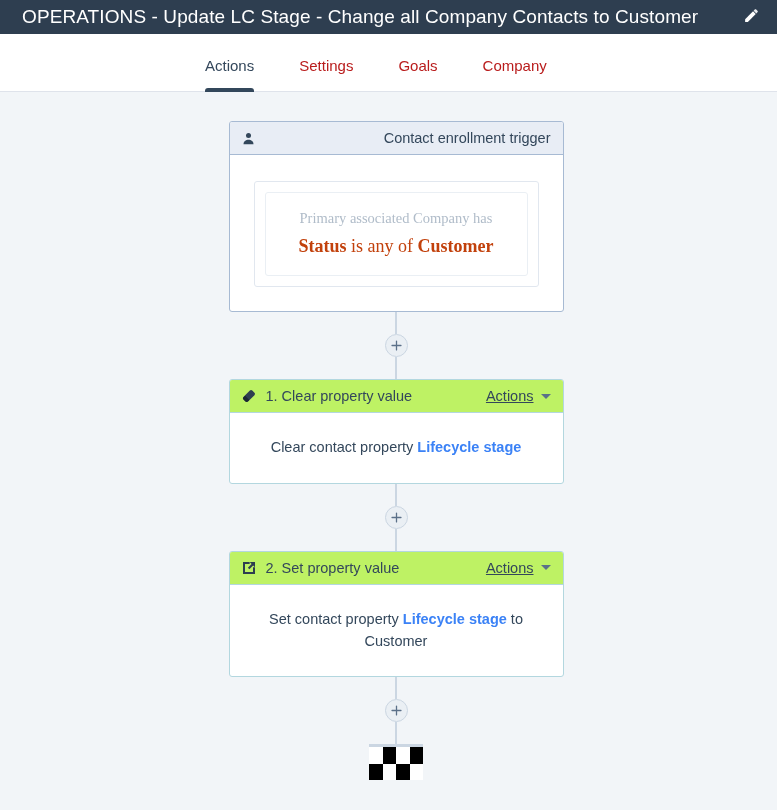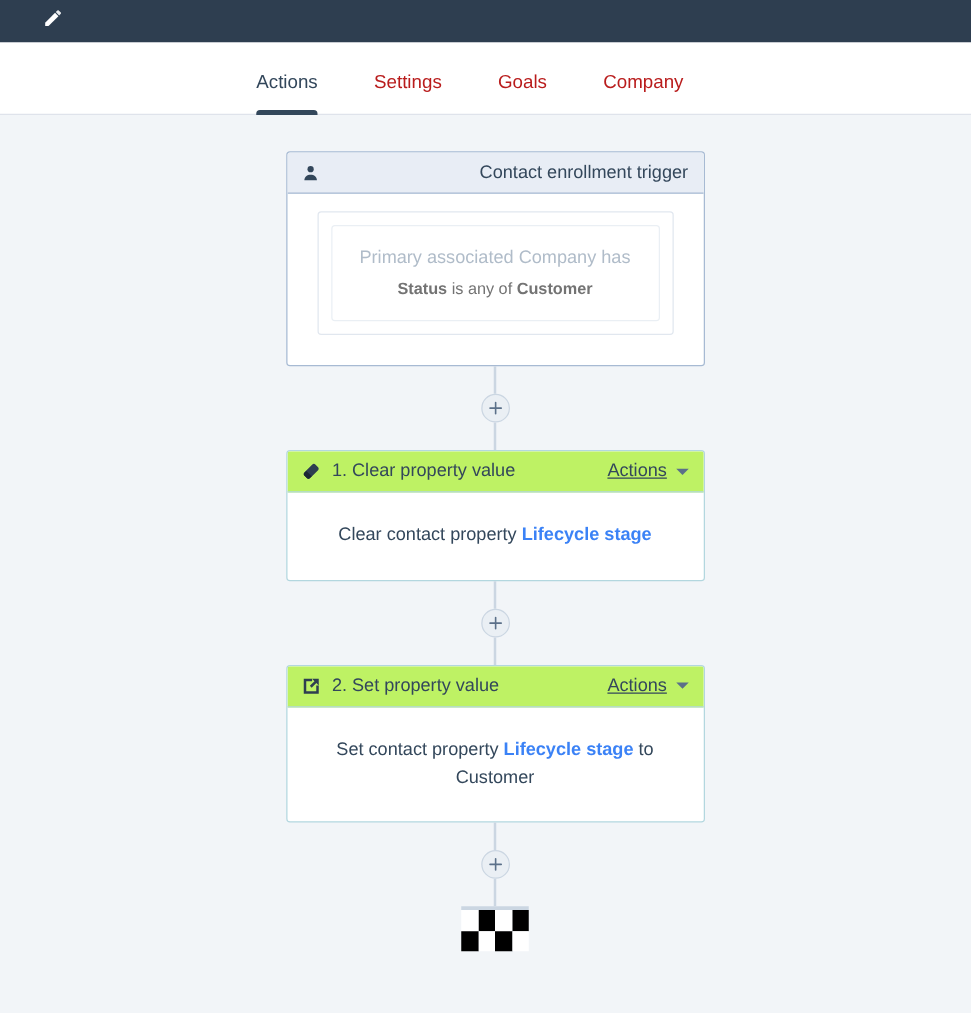--- a/index.html
+++ b/index.html
@@ -160,40 +160,40 @@
     text-decoration: underline;
   }
   .caret {
     width: 0; height: 0;
     border-left: 5px solid transparent;
     border-right: 5px solid transparent;
     border-top: 5px solid #5b7089;
   }
 
   
-  .trigger-body { padding: 14px 24px 24px 24px; }
+  .trigger-body { padding: 26px 24px 24px 24px; font-family: Liberation Serif, serif; }
   .filter-outer {
     border: 1px solid #e1e7ef;
     border-radius: 3px;
     padding: 10px;
   }
   .filter-inner {
     border: 1px solid #eaeff4;
     border-radius: 3px;
     padding: 17px 10px 18px 10px;
     text-align: center;
   }
   .filter-prefix {
     font-size: 14.5px;
     color: #b0bcc9;
     margin-bottom: 9px;
   }
   .filter-rule {
-    font-size: 13px;
-    color: #737373;
+    font-size: 18px;
+    color: #c2410c;
   }
   .filter-rule b { font-weight: 700; }
   .filter-rule .op { font-weight: 400; }
 
   
   .action-body {
     padding: 24px 22px;
     text-align: center;
     font-size: 14.5px;
     color: #33475b;
@@ -220,20 +220,21 @@
     border-top: 3px solid #cbd6e2;
   }
   .flag i { display: block; }
   .flag i.w { background: #ffffff; }
   .flag i.b { background: #000000; }
 </style>
 </head>
 <body>
 
 <div class="app-header">
+  <div class="app-title">OPERATIONS - Update LC Stage - Change all Company Contacts to Customer</div>
   <div class="edit-title-btn">
     <span>
       <svg width="17" height="17" viewBox="0 0 24 24" aria-hidden="true">
         <path d="M3 17.2V21h3.8L18 9.8 14.2 6 3 17.2z" fill="#ffffff"></path>
         <path d="M20.7 7.1c.4-.4.4-1 0-1.4l-2.4-2.4c-.4-.4-1-.4-1.4 0L15 5.2 18.8 9l1.9-1.9z" fill="#e8eaed"></path>
       </svg>
     </span>
   </div>
 </div>
 

